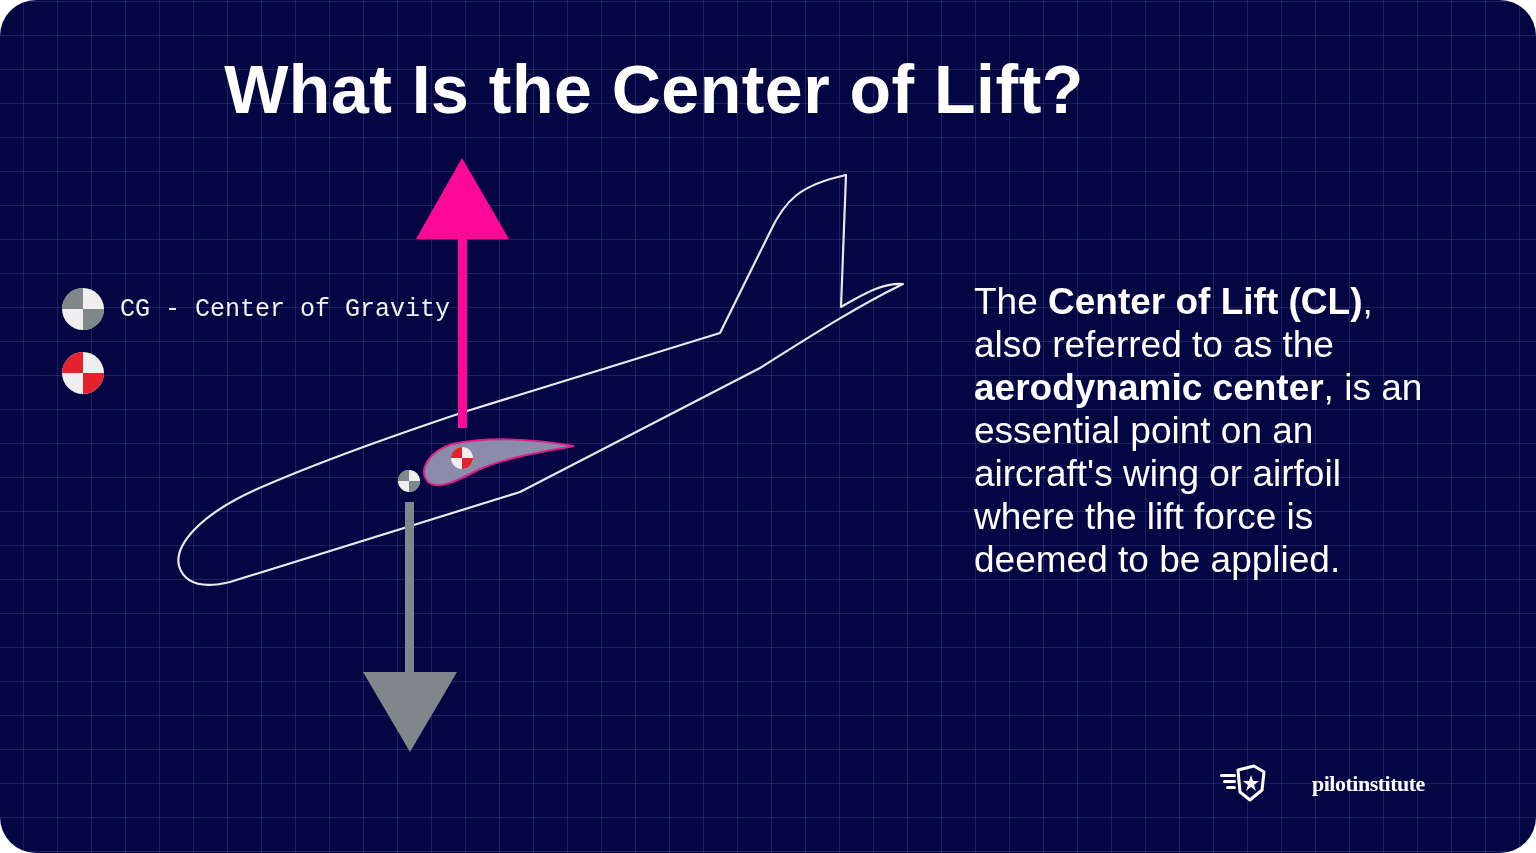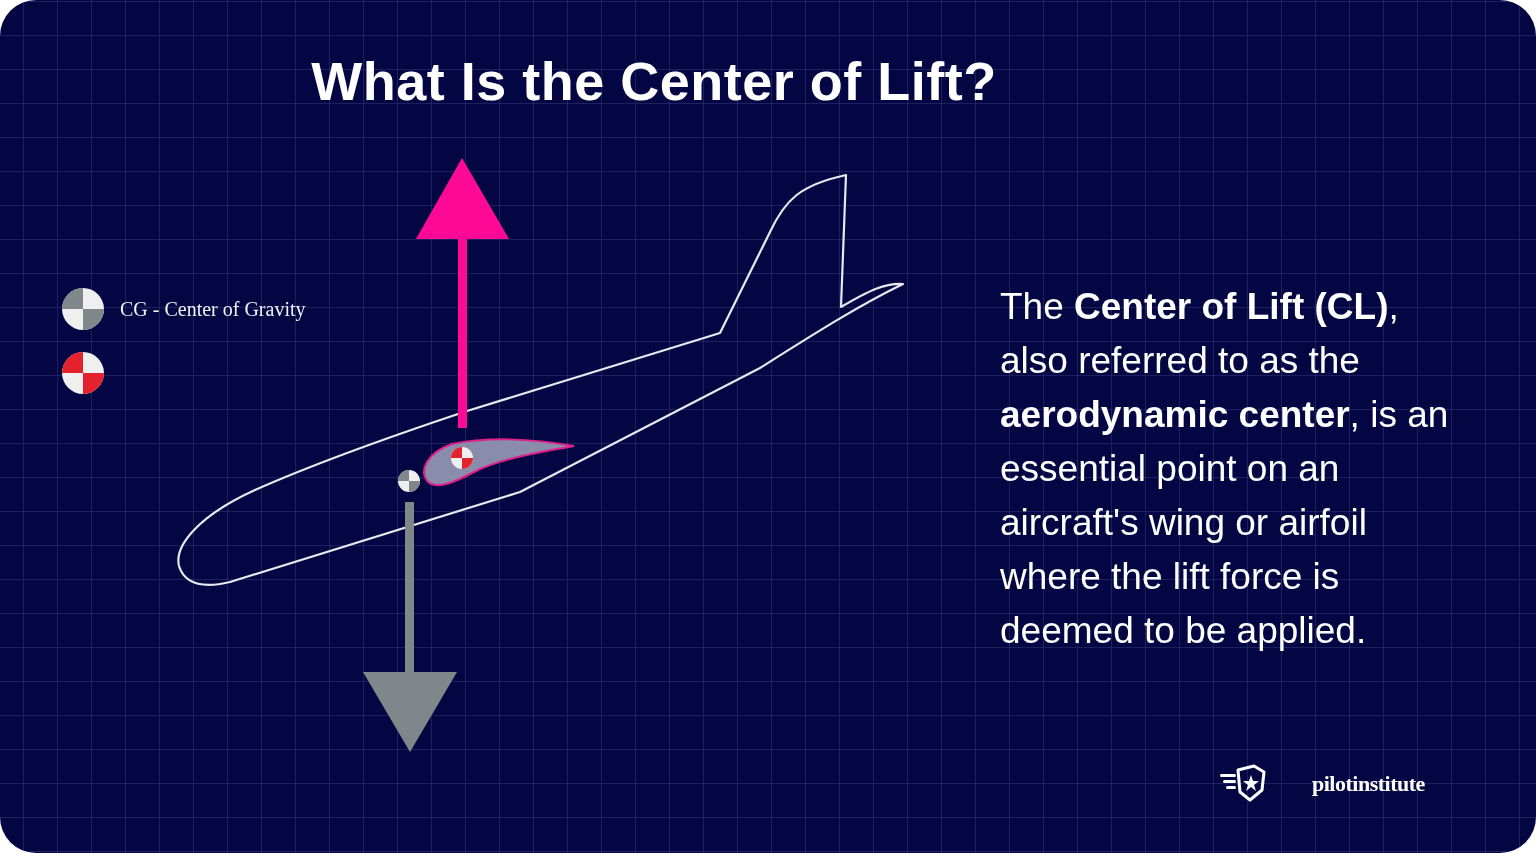--- a/index.html
+++ b/index.html
@@ -9,31 +9,31 @@
       border-radius:36px; overflow:hidden;
       background-color:#030642;
       background-image:
         linear-gradient(to right, rgba(60,64,130,0.45) 1px, transparent 1px),
         linear-gradient(to bottom, rgba(60,64,130,0.45) 1px, transparent 1px);
       background-size:34px 34px, 34px 34px;
       background-position:23px 1px, 23px 1px;
     }
     .title {
       position:absolute; left:0; width:1308px; top:50px; text-align:center;
-      color:#ffffff; font-weight:bold; font-size:54px; letter-spacing:0.5px;
+      color:#ffffff; font-weight:bold; font-size:68px; letter-spacing:0.5px;
       font-family:"Liberation Sans", sans-serif;
     }
     .legend { position:absolute; left:62px; top:288px; }
     .legend-item { display:flex; align-items:center; height:42px; margin-bottom:22px; }
     .legend-icon { width:42px; height:42px; margin-right:16px; }
-    .legend-label { color:#f2f2f2; font-size:20px; font-family:Liberation Serif, serif; }
+    .legend-label { color:#f2f2f2; font-size:25px; font-family:Liberation Mono, monospace; }
     .diagram { position:absolute; left:0; top:0; }
     .desc {
-      position:absolute; left:1000px; top:280px; width:470px;
-      color:#ffffff; font-size:37px; line-height:54px;
+      position:absolute; left:974px; top:280px; width:470px;
+      color:#ffffff; font-size:37px; line-height:43px;
       font-family:"Liberation Sans", sans-serif;
     }
     .desc b { font-weight:bold; }
     .logo { position:absolute; left:1220px; top:764px; display:flex; align-items:center; }
     .logo-icon { width:48px; height:40px; margin-right:4px; }
     .logo-text { color:#ffffff; font-weight:bold; font-size:22px; letter-spacing:-0.5px; font-family:Liberation Serif, serif;margin-left:40px; }
   </style>
 </head>
 <body>
 

